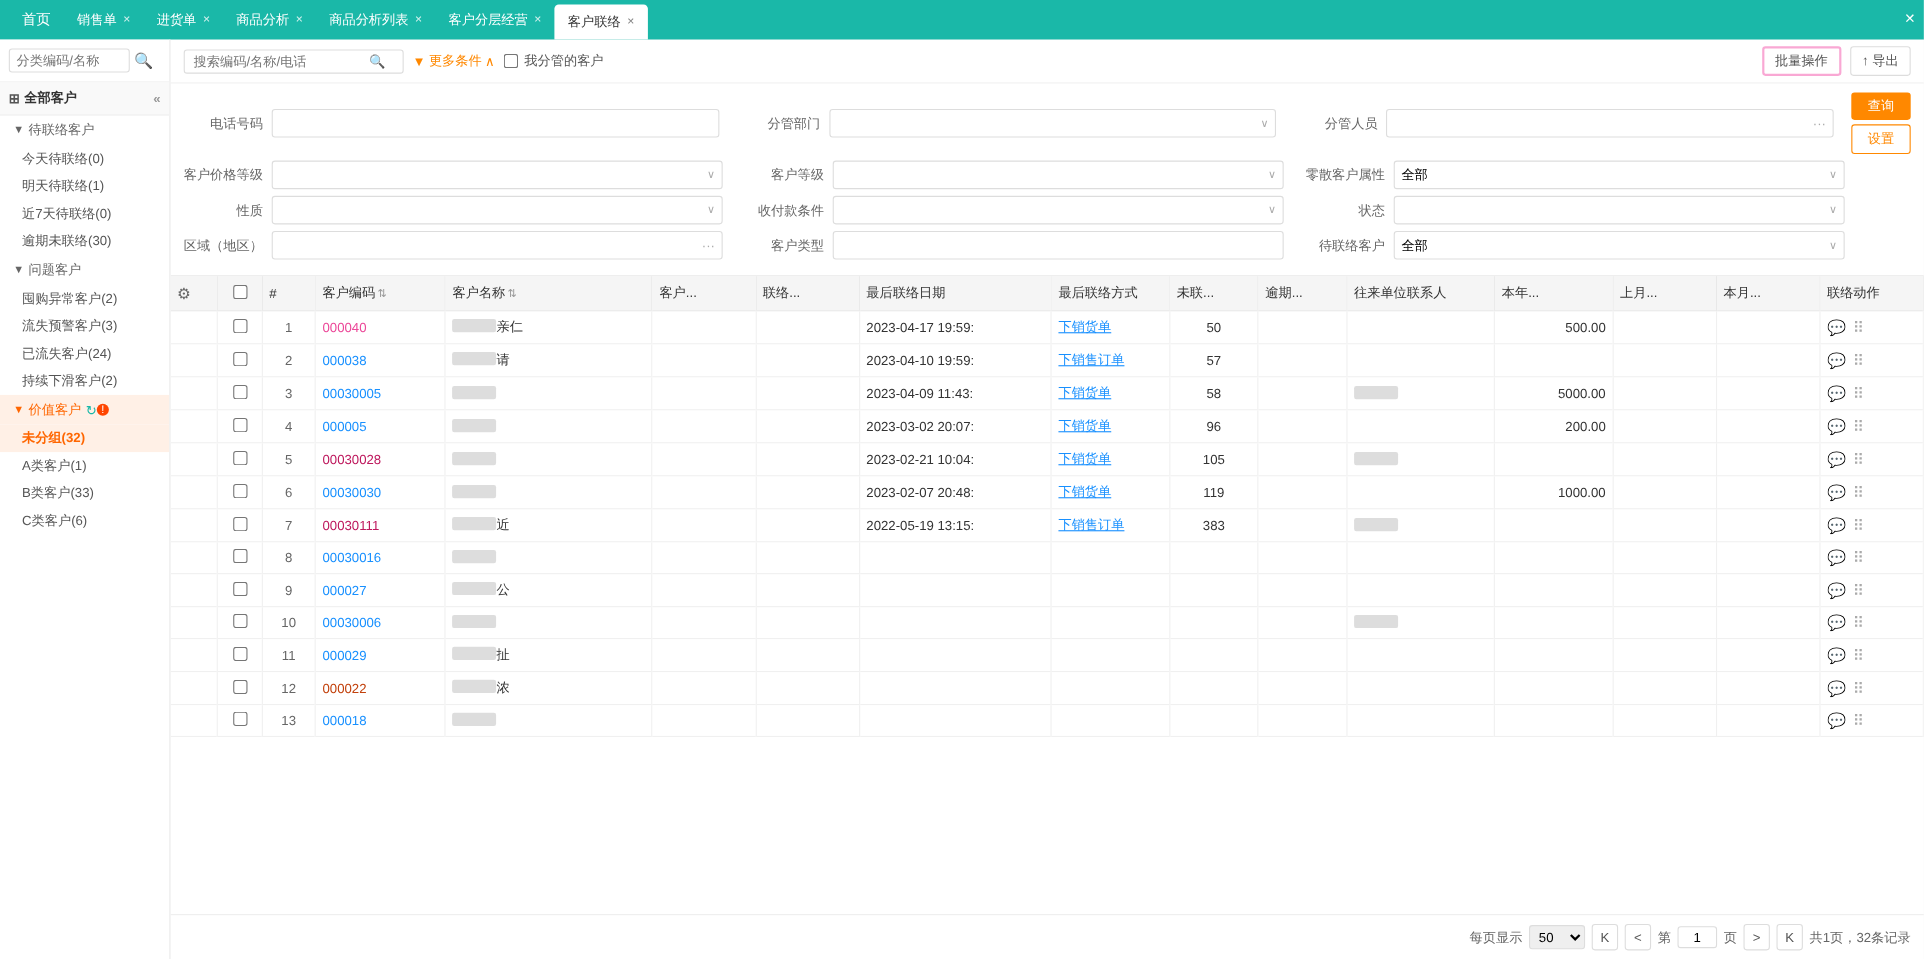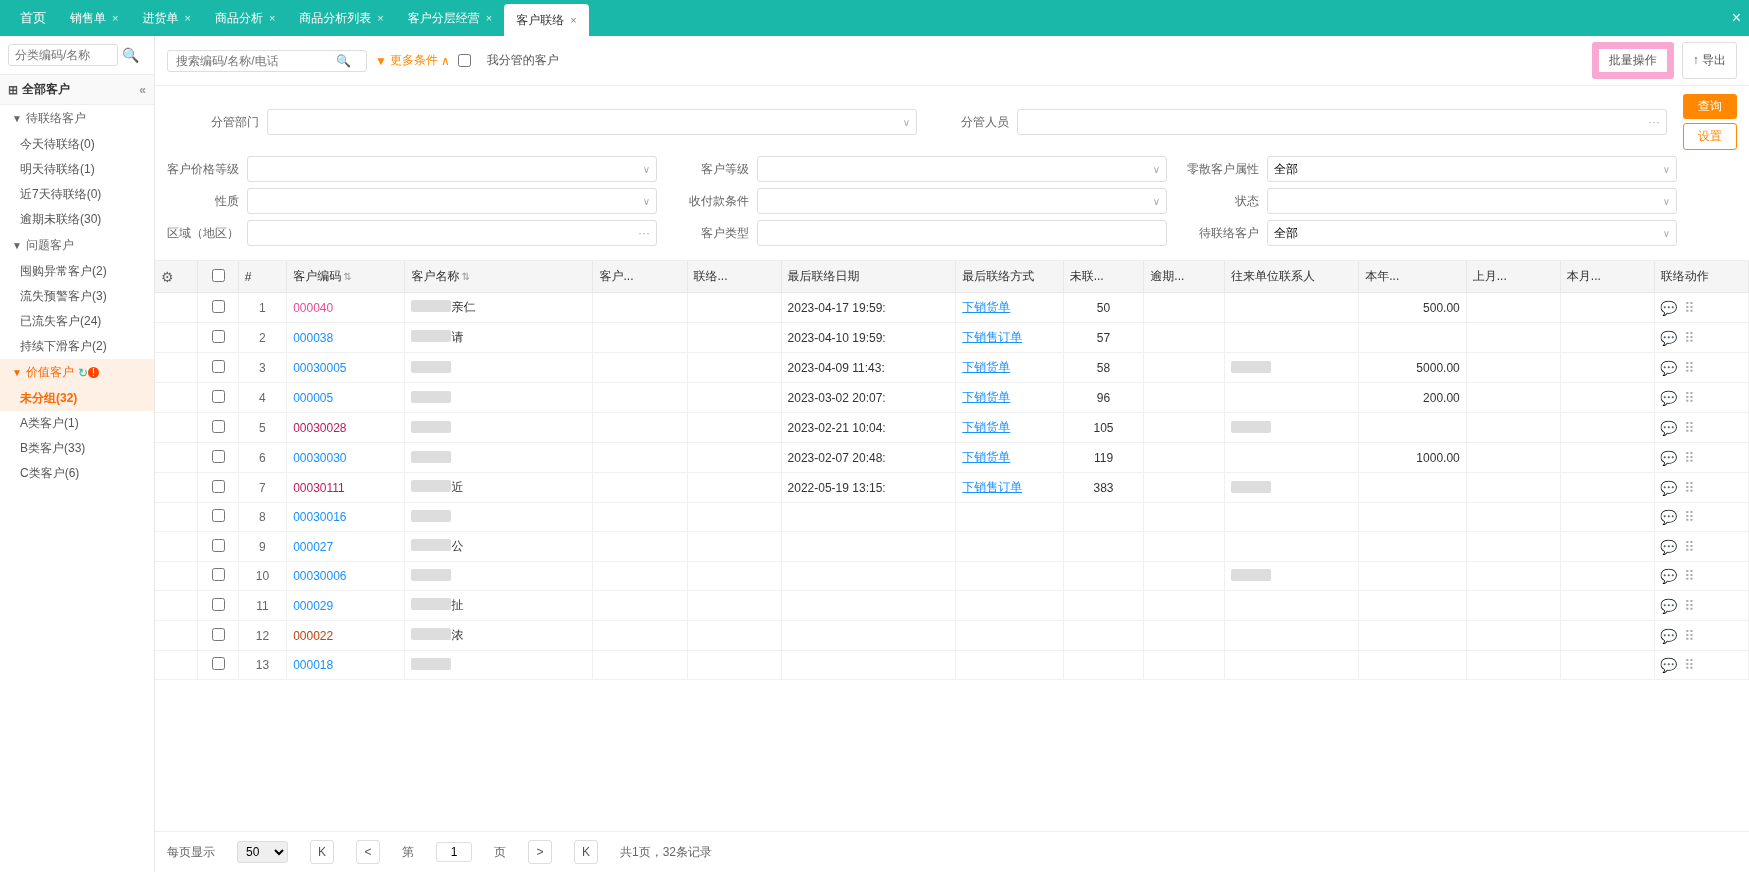--- a/index.html
+++ b/index.html
@@ -77,23 +77,23 @@
     }
     .filter-search-box {
       display: flex; align-items: center; border: 1px solid #ddd;
       border-radius: 3px; padding: 3px 8px; width: 200px; background: white;
     }
     .filter-search-box input { border: none; outline: none; font-size: 12px; width: 160px; }
     .filter-search-box .icon { color: #aaa; cursor: pointer; }
     .filter-more-btn {
       display: flex; align-items: center; color: #ff8800; cursor: pointer; font-size: 12px; gap: 3px;
     }
-    .filter-checkbox { display: flex; align-items: center; gap: 16px; color: #555; cursor: pointer; }
+    .filter-checkbox { display: flex; align-items: center; gap: 6px; color: #555; cursor: pointer; }
     .filter-right { margin-left: auto; display: flex; gap: 8px; }
-    .btn-batch { border: 7px solid #f9a8d4; background: white; padding: 3px 10px; border-radius: 3px; cursor: pointer; color: #555; font-size: 12px; }
+    .btn-batch { border: 2px solid #f9a8d4; background: white; padding: 3px 10px; border-radius: 3px; cursor: pointer; color: #555; font-size: 12px; }
     .btn-export { border: 1px solid #ddd; background: white; padding: 3px 10px; border-radius: 3px; cursor: pointer; color: #555; font-size: 12px; }
 
     
     .advanced-filter {
       background: white; border-bottom: 1px solid #eee; padding: 8px 12px;
     }
     .filter-row {
       display: flex; align-items: center; margin-bottom: 6px; gap: 0;
     }
     .filter-item {
@@ -149,21 +149,21 @@
     .td-link { color: #1890ff; cursor: pointer; text-decoration: underline; }
     .td-center { text-align: center; }
     .td-right { text-align: right; }
     .td-actions { display: flex; align-items: center; gap: 6px; }
     .action-icon { color: #aaa; cursor: pointer; font-size: 14px; }
     .blurred { color: transparent; background: #ddd; border-radius: 2px; display: inline-block; min-width: 40px; height: 12px; }
 
     
     .pagination {
       display: flex; align-items: center; padding: 8px 12px;
-      background: white; border-top: 1px solid #eee; gap: 22px;
+      background: white; border-top: 1px solid #eee; justify-content: flex-end; gap: 6px;
     }
     .pagination-label { color: #666; }
     .pagination-select {
       border: 1px solid #ddd; border-radius: 3px; padding: 2px 4px; font-size: 12px;
     }
     .pagination-btn {
       border: 1px solid #ddd; background: white; width: 24px; height: 24px;
       display: flex; align-items: center; justify-content: center;
       cursor: pointer; border-radius: 3px; color: #555;
     }
@@ -322,20 +322,26 @@
         <button class="btn-export">
           <span>↑</span>
           <span>导出</span>
         </button>
       </div>
     </div>
 
     <div class="advanced-filter">
 
       <div class="filter-row">
+        <div class="filter-item">
+          <span class="filter-label">电话号码</span>
+          <div class="filter-control">
+            <input type="text" style="">
+          </div>
+        </div>
         <div style="width:20px"></div>
         <div class="filter-item">
           <span class="filter-label">分管部门</span>
           <div class="filter-control">
             <input type="text" style="">
             <span class="arrow">∨</span>
           </div>
         </div>
         <div style="width:20px"></div>
         <div class="filter-item">

